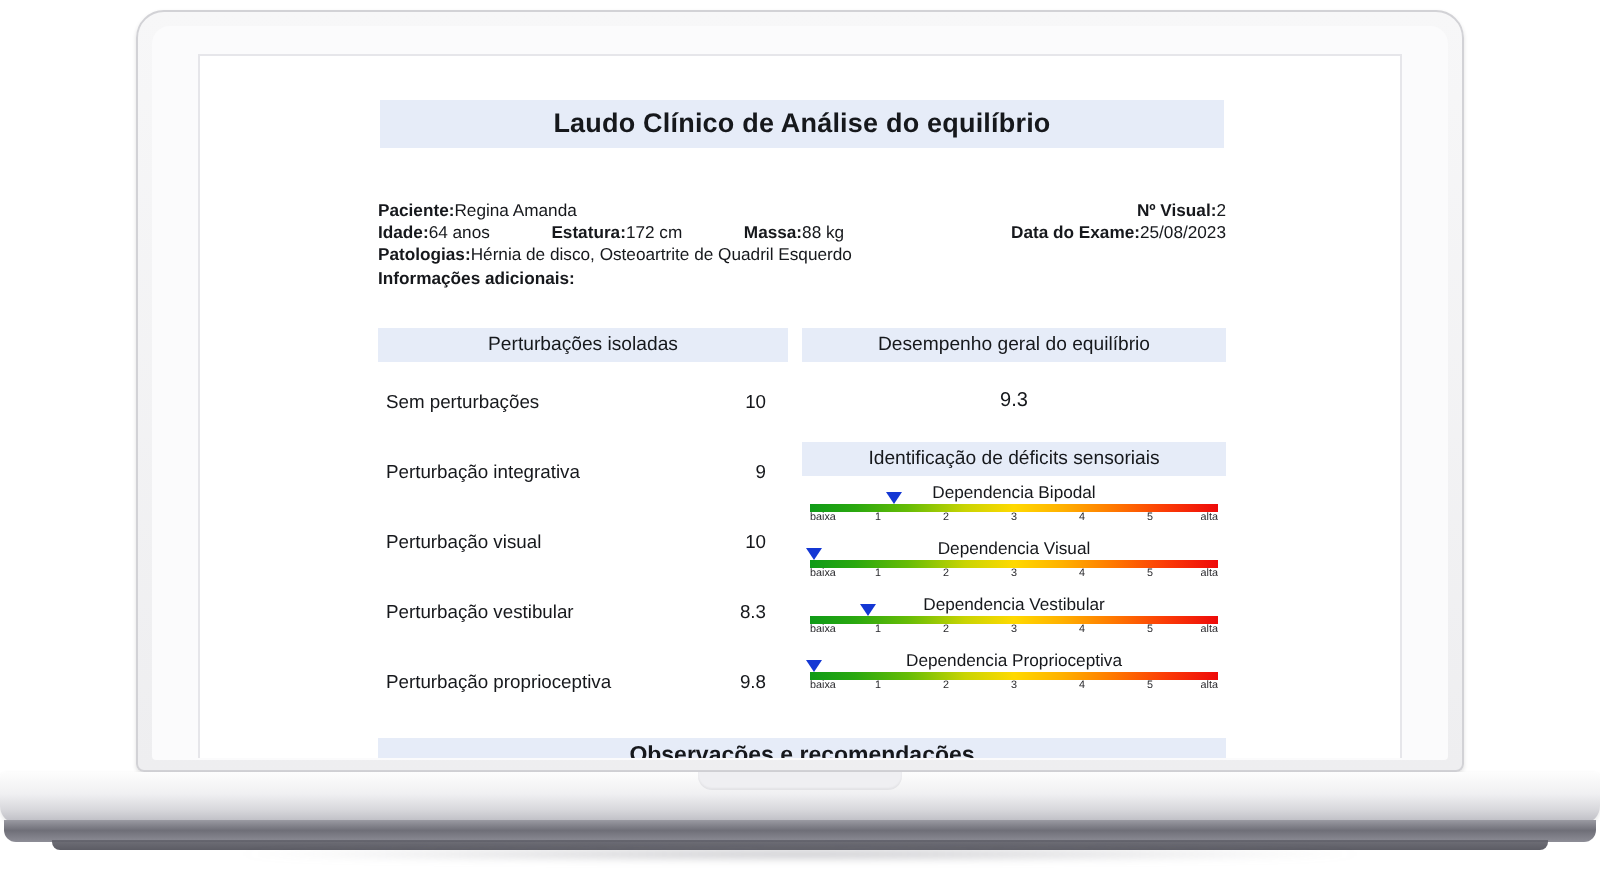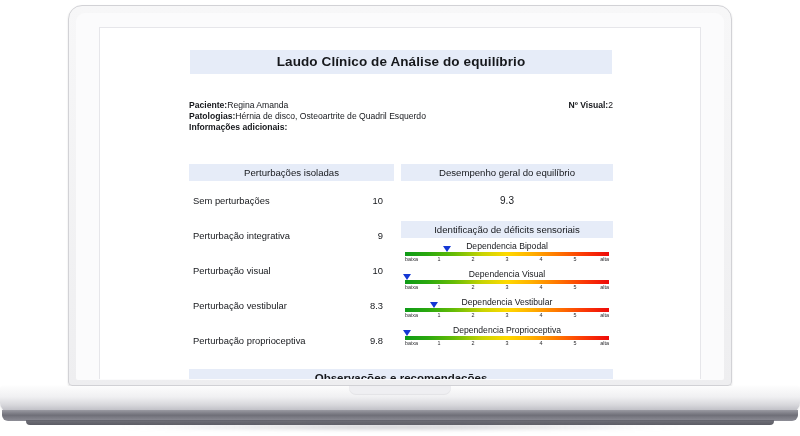--- a/index.html
+++ b/index.html
@@ -161,20 +161,28 @@
     <div class="doc">
 
       <div class="band title-band">Laudo Clínico de Análise do equilíbrio</div>
 
       <div class="info">
         <div class="row">
           <span class="lbl">Paciente:</span><span class="val">Regina Amanda</span>
           <span class="right-col"><span class="lbl">Nº Visual:</span><span class="val">2</span></span>
         </div>
         <div class="row">
+          <span class="lbl">Idade:</span><span class="val">64 anos</span>
+          <span style="display:inline-block;width:26px"></span>
+          <span class="lbl">Estatura:</span><span class="val">172 cm</span>
+          <span style="display:inline-block;width:26px"></span>
+          <span class="lbl">Massa:</span><span class="val">88 kg</span>
+          <span class="right-col"><span class="lbl">Data do Exame:</span><span class="val">25/08/2023</span></span>
+        </div>
+        <div class="row">
           <span class="lbl">Patologias:</span><span class="val">Hérnia de disco, Osteoartrite de Quadril Esquerdo</span>
         </div>
         <div class="row">
           <span class="lbl">Informações adicionais:</span><span class="val"></span>
         </div>
       </div>
 
 
       <div class="band col-band col-left">Perturbações isoladas</div>
       <div class="band col-band col-right">Desempenho geral do equilíbrio</div>

